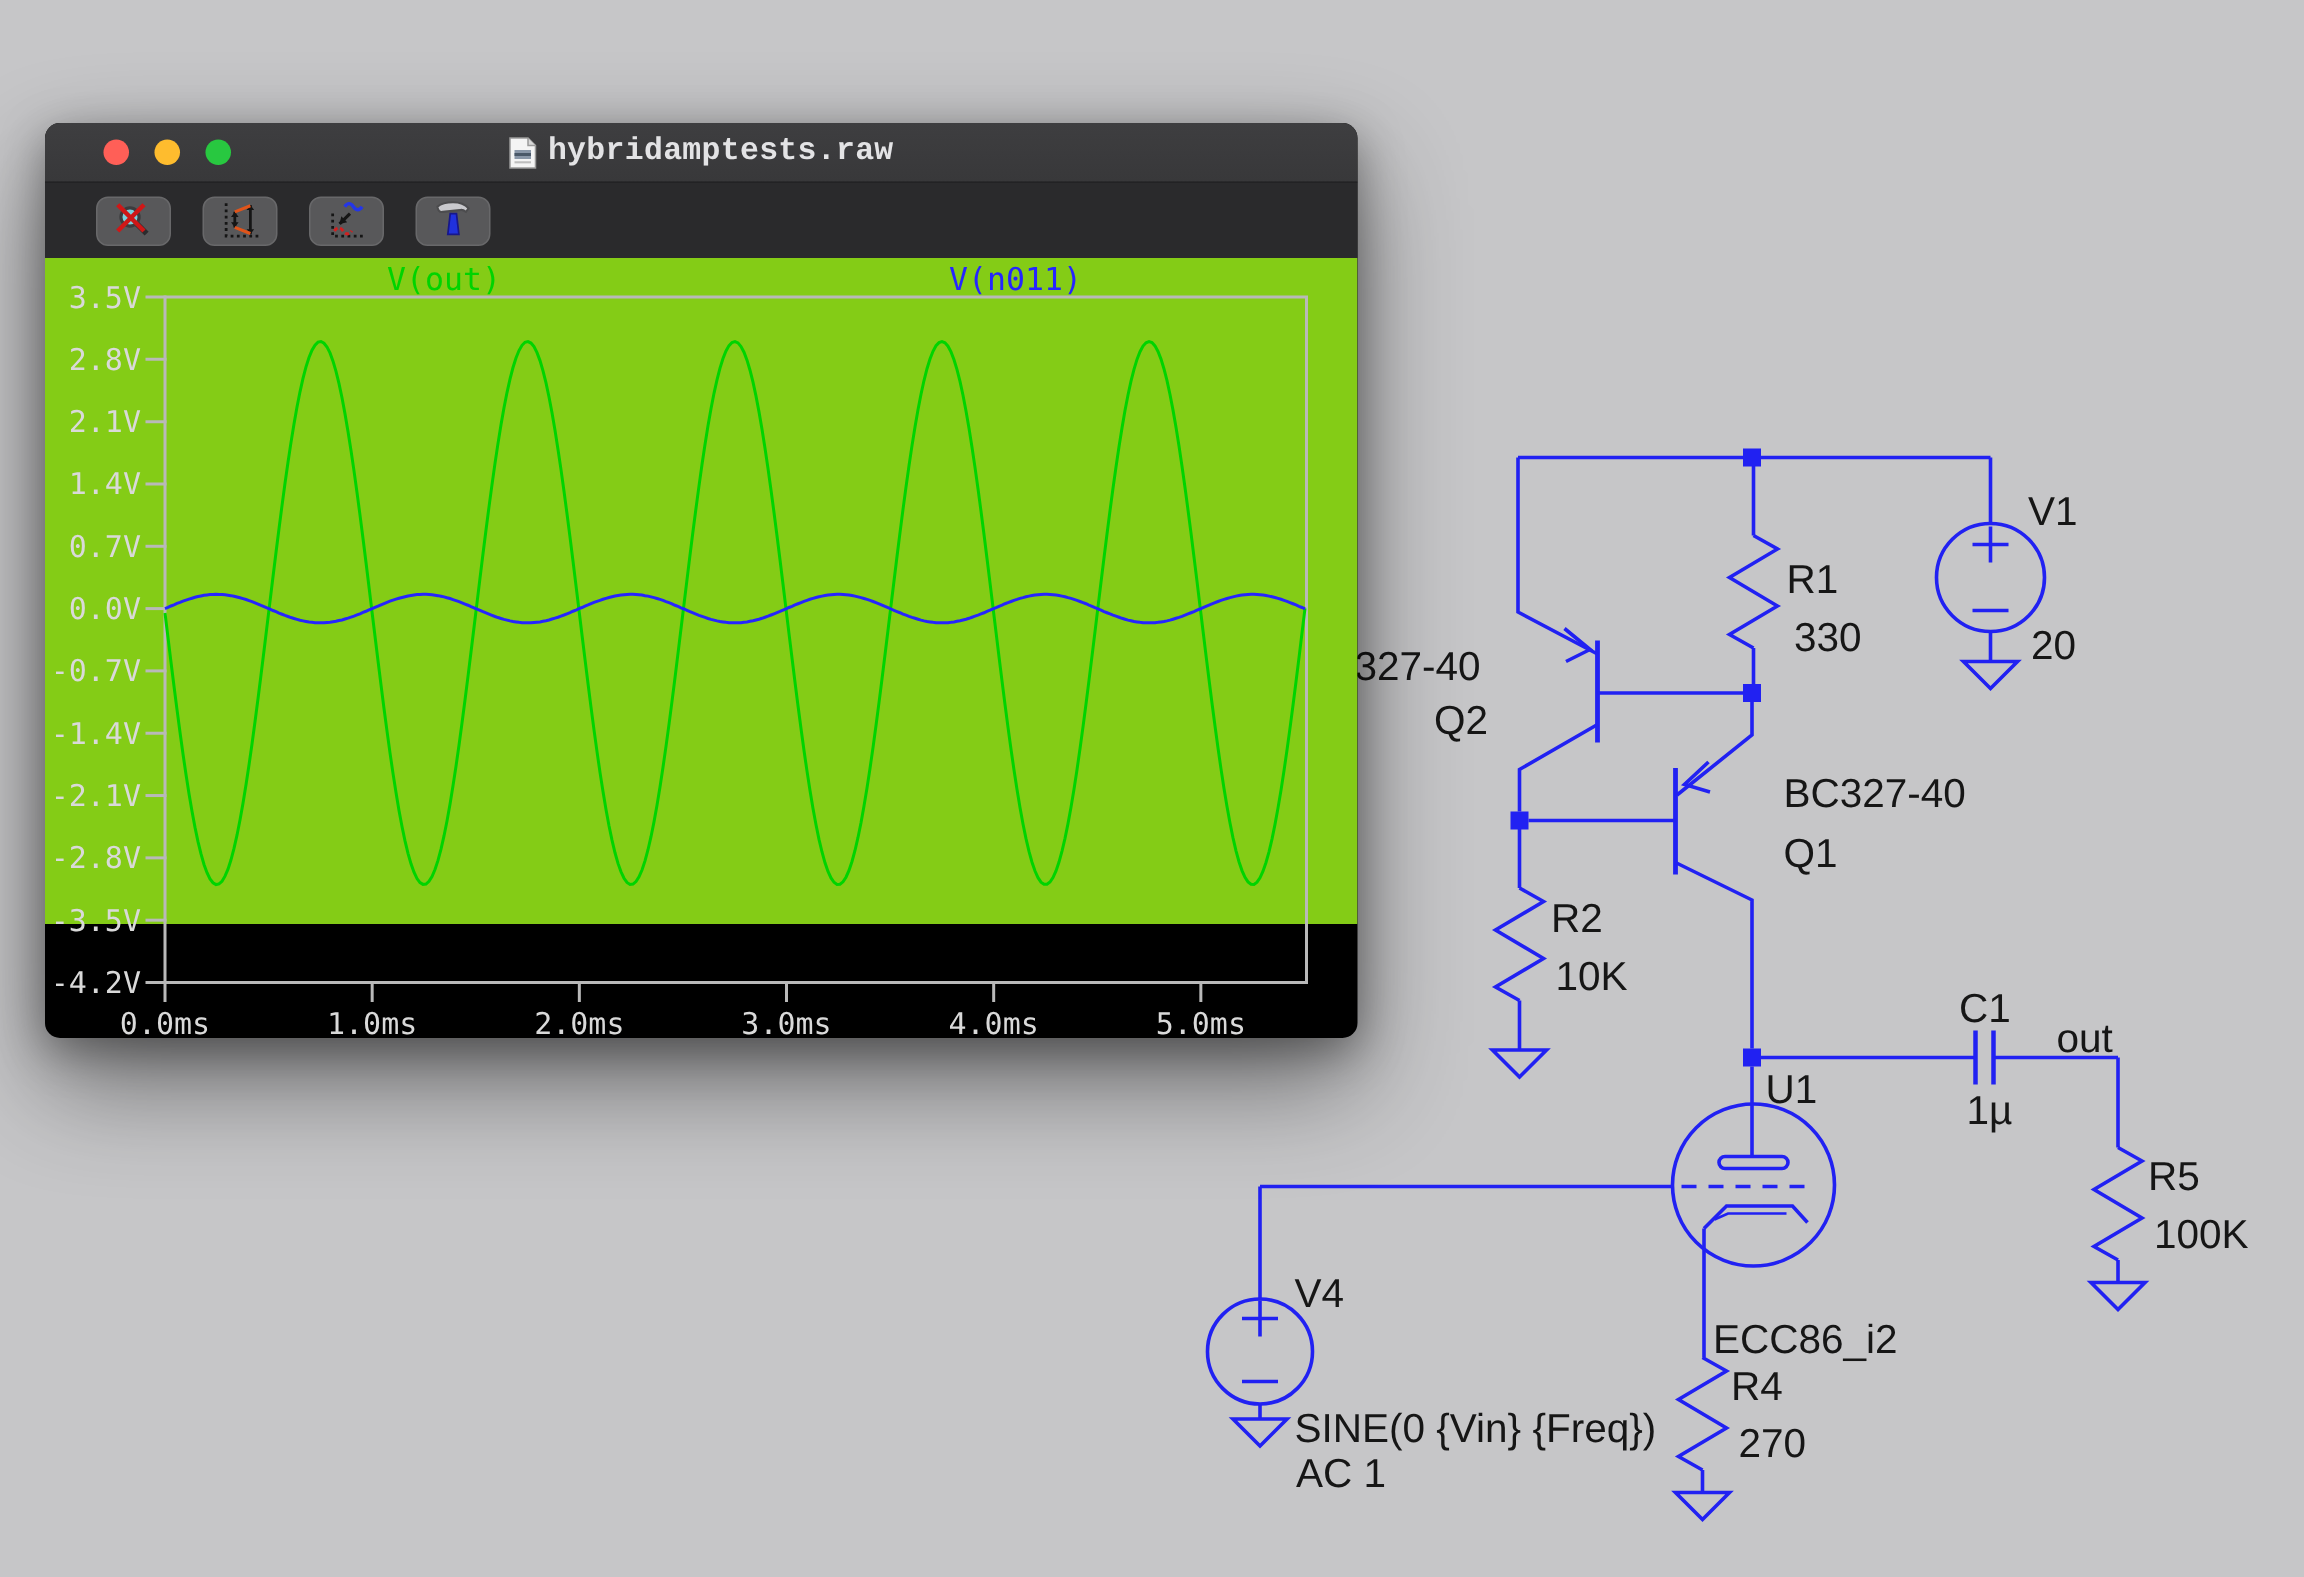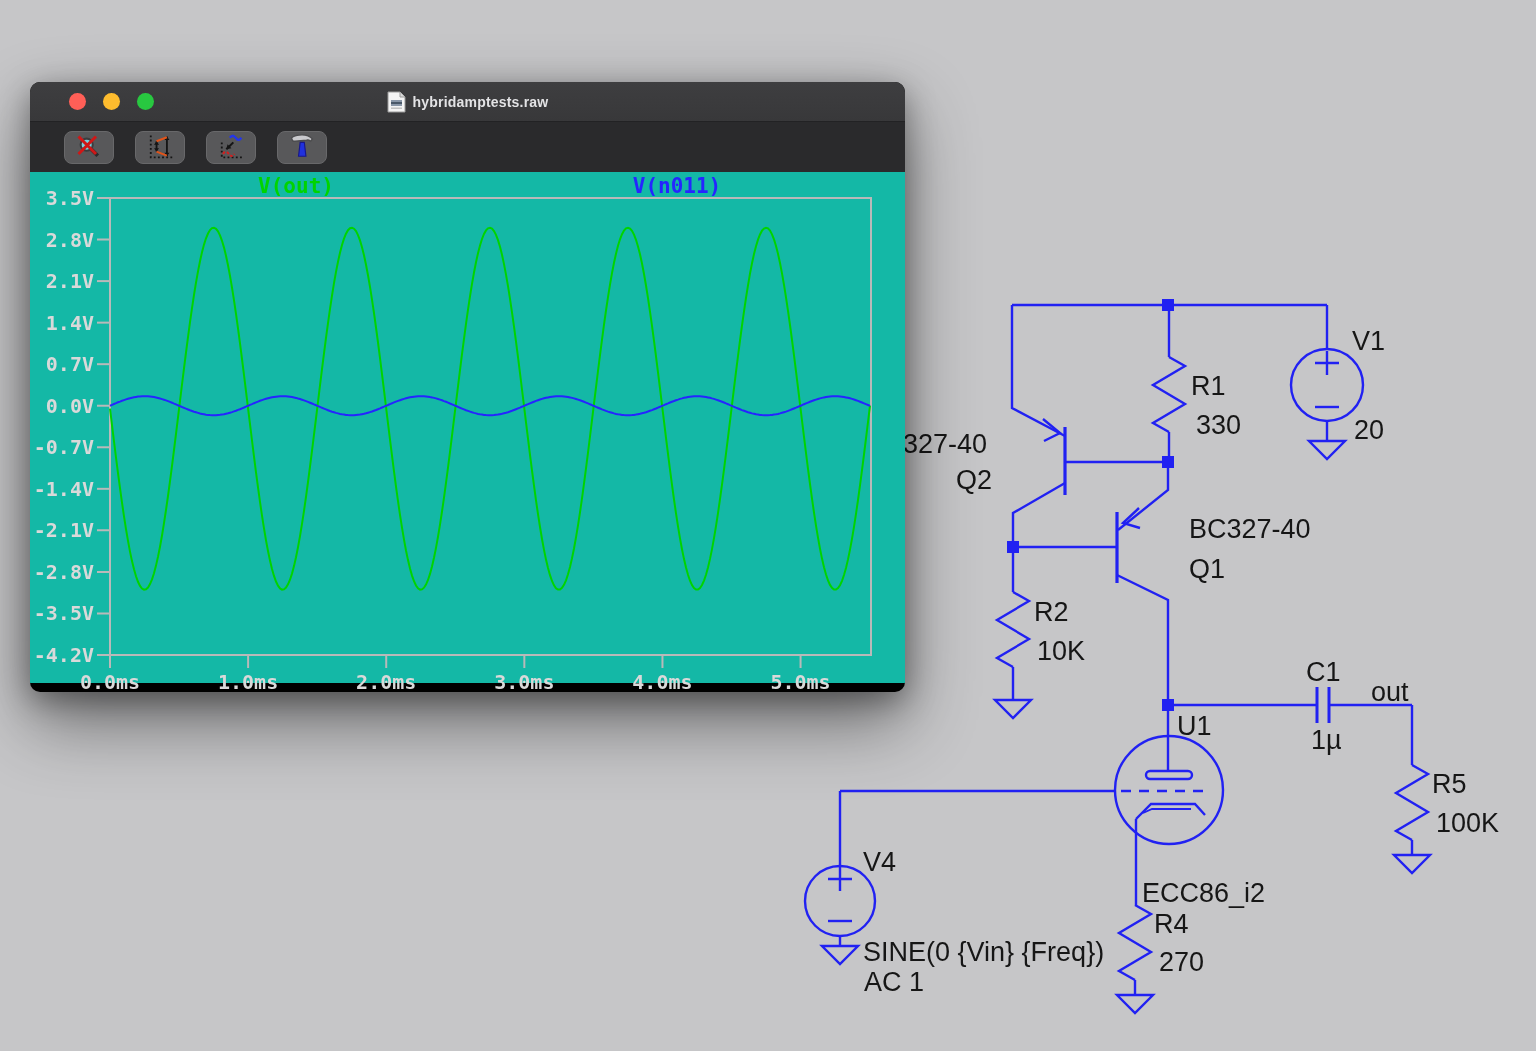--- a/index.html
+++ b/index.html
@@ -21,31 +21,31 @@
   .titlebar{
     height:39px;background:linear-gradient(#3e3e40,#38383a);
     display:flex;align-items:center;position:relative;
   }
   .lights{display:flex;gap:17px;margin-left:39px;}
   .light{width:17px;height:17px;border-radius:50%;display:block;padding:0;border:none;}
   .title-wrap{
     position:absolute;left:0;right:0;display:flex;justify-content:center;
     align-items:center;gap:7px;pointer-events:none;
   }
-  .title-text{color:#e3e3e5;font-size:14px;font-weight:bold;letter-spacing:.2px;}
+  .title-text{color:#e3e3e5;font-size:21px;font-weight:bold;letter-spacing:.2px;font-family:Liberation Mono, monospace;}
   .toolbar{
     height:51px;background:#2a2a2c;display:flex;align-items:center;
     gap:21px;padding-left:34px;border-top:1px solid #222224;box-sizing:border-box;
   }
   .tbtn{
     width:50px;height:33px;border-radius:8px;background:#58585a;
     border:1px solid #68686a;display:flex;align-items:center;justify-content:center;
     padding:0;cursor:default;
   }
-  .plotarea{height:511px;background:#14b8a6;font-weight:bold;}
+  .plotarea{height:444px;background:#84cc16;}
   #plot-svg text{font-family:"DejaVu Sans Mono", monospace;}
 </style>
 </head>
 <body>
 
 <svg id="schematic" width="1536" height="1051" viewBox="0 0 1536 1051">
   <g stroke="#2121f2" stroke-width="2.4" fill="none">
 
     <g>
       <path d="M1012,305 H1327"></path>

